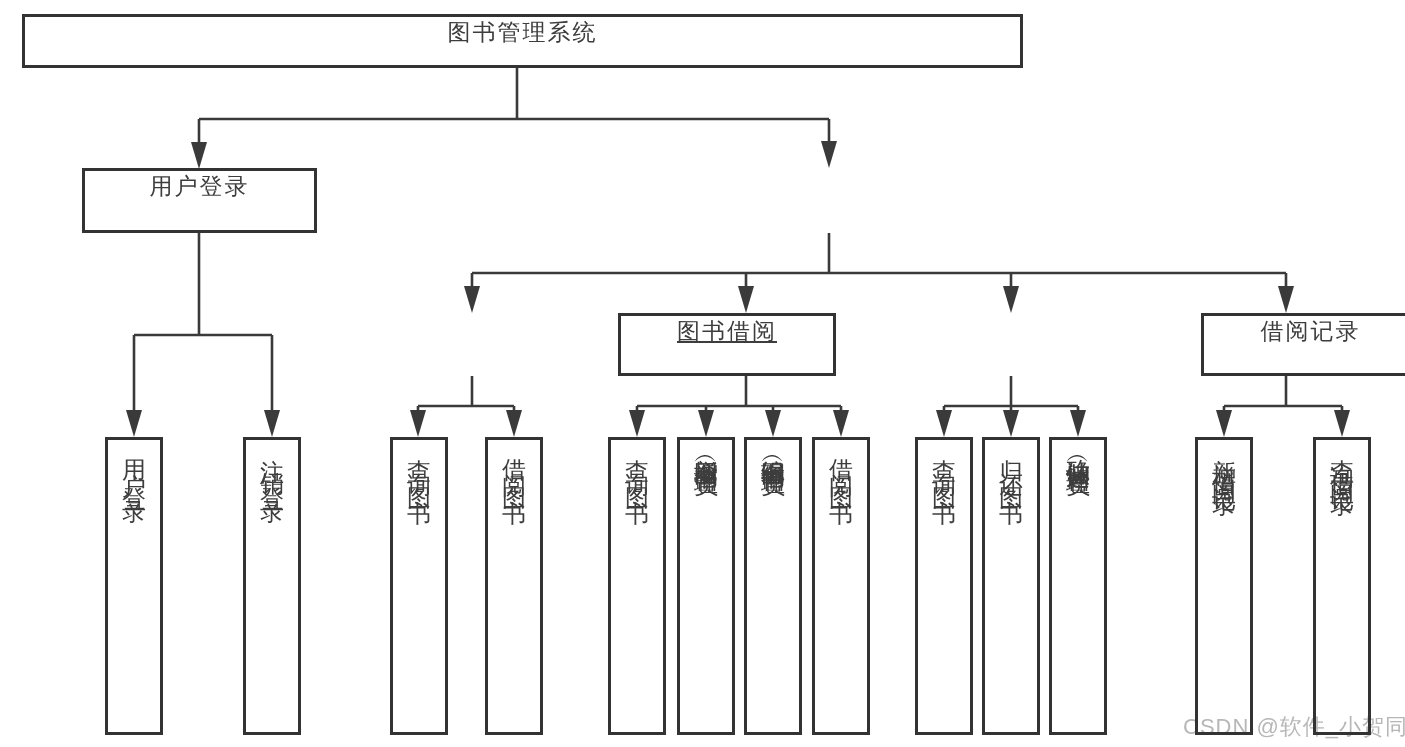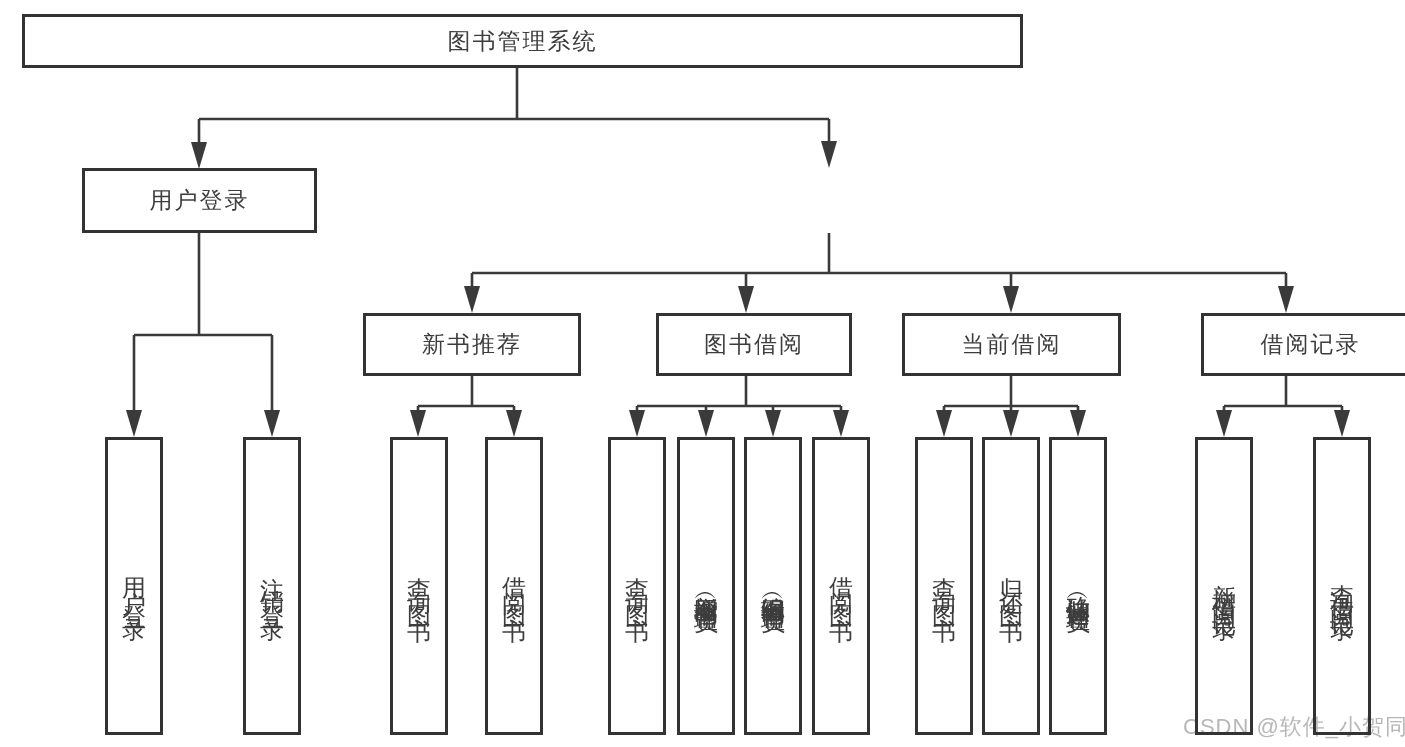--- a/index.html
+++ b/index.html
@@ -21,21 +21,21 @@
     position:absolute;left:0;top:0;width:1405px;height:747px;
     z-index:0;
   }
   .connectors path{stroke:var(--line);stroke-width:2.6;fill:none;}
   .connectors polygon{fill:var(--line);stroke:none;}
   .box{
     position:absolute;
     box-sizing:border-box;
     border:3px solid var(--border);
     background:transparent;
-    display:flex;align-items:center;justify-content:center;
+    display:flex;align-items:flex-start;justify-content:center;
     color:var(--text);
     z-index:2;
   }
   .box.h span{
     font-size:23px;letter-spacing:2px;white-space:nowrap;
   }
   .box.v span{
     writing-mode:vertical-rl;
     text-orientation:mixed;
     font-size:24px;
@@ -89,28 +89,22 @@
   </svg>
 
   <div class="box h" style="left:22px;top:14px;width:1001px;height:54px;">
     <span>图书管理系统</span>
   </div>
 
   <div class="box h" style="left:82px;top:168px;width:235px;height:65px;">
     <span>用户登录</span>
   </div>
 
-  <div class="box h" style="left:363px;top:313px;width:218px;height:63px;">
-    <span>新书推荐</span>
-  </div>
-  <div class="box h" style="left:656px;top:313px;width:196px;height:63px;">
+  <div class="box h" style="left:618px;top:313px;width:218px;height:63px;text-decoration:underline;">
     <span>图书借阅</span>
-  </div>
-  <div class="box h" style="left:902px;top:313px;width:219px;height:63px;">
-    <span>当前借阅</span>
   </div>
   <div class="box h" style="left:1177px;top:313px;width:219px;height:63px;margin-left:24px;">
     <span>借阅记录</span>
   </div>
 
   <div class="box v" style="left:105px;top:437px;width:58px;height:298px;">
     <span class="ls-wide">用户登录</span>
   </div>
   <div class="box v" style="left:243px;top:437px;width:58px;height:298px;">
     <span class="ls-wide">注销登录</span>

